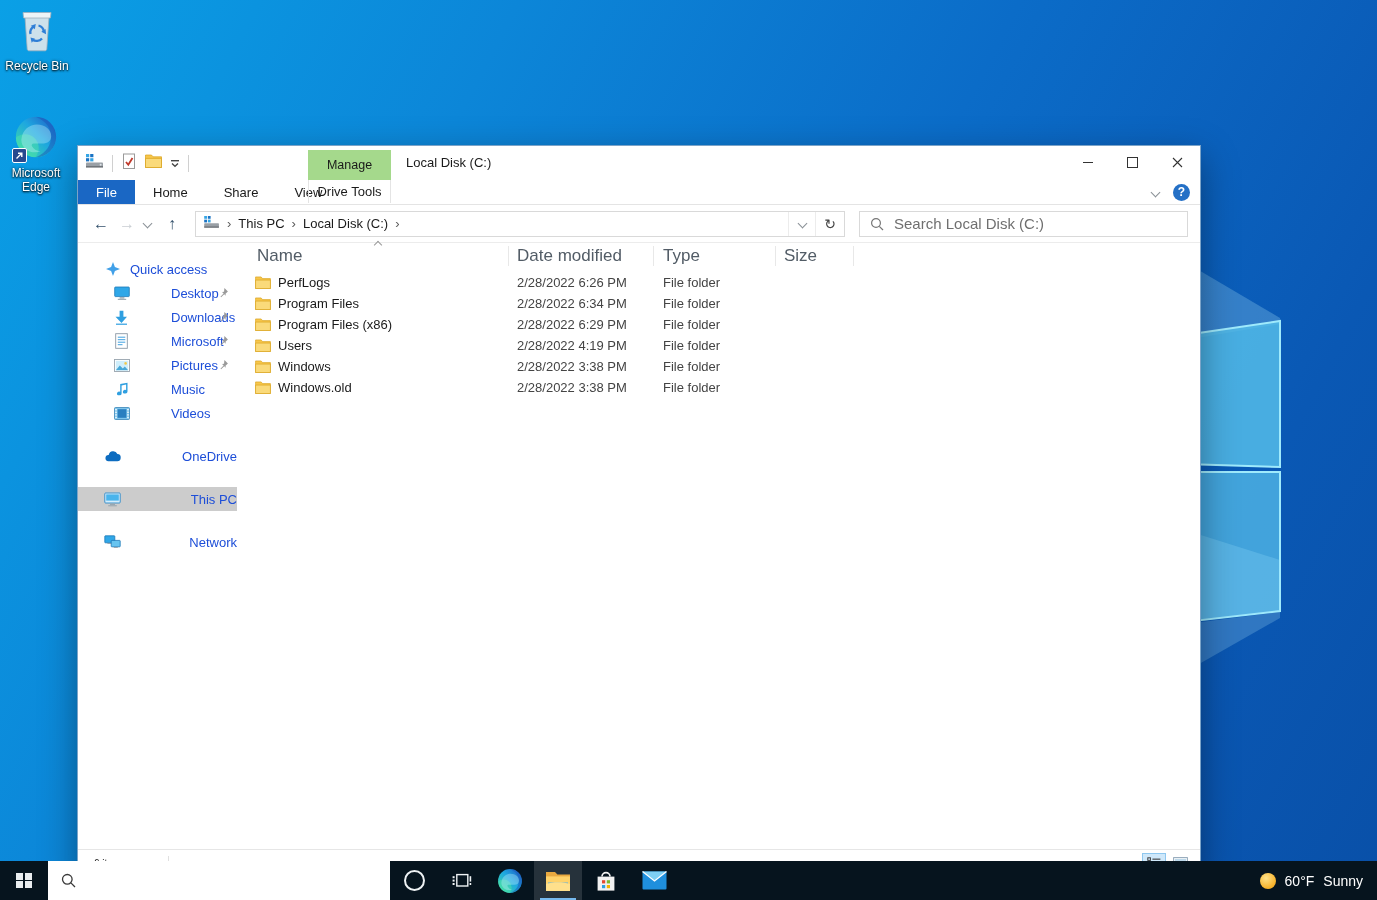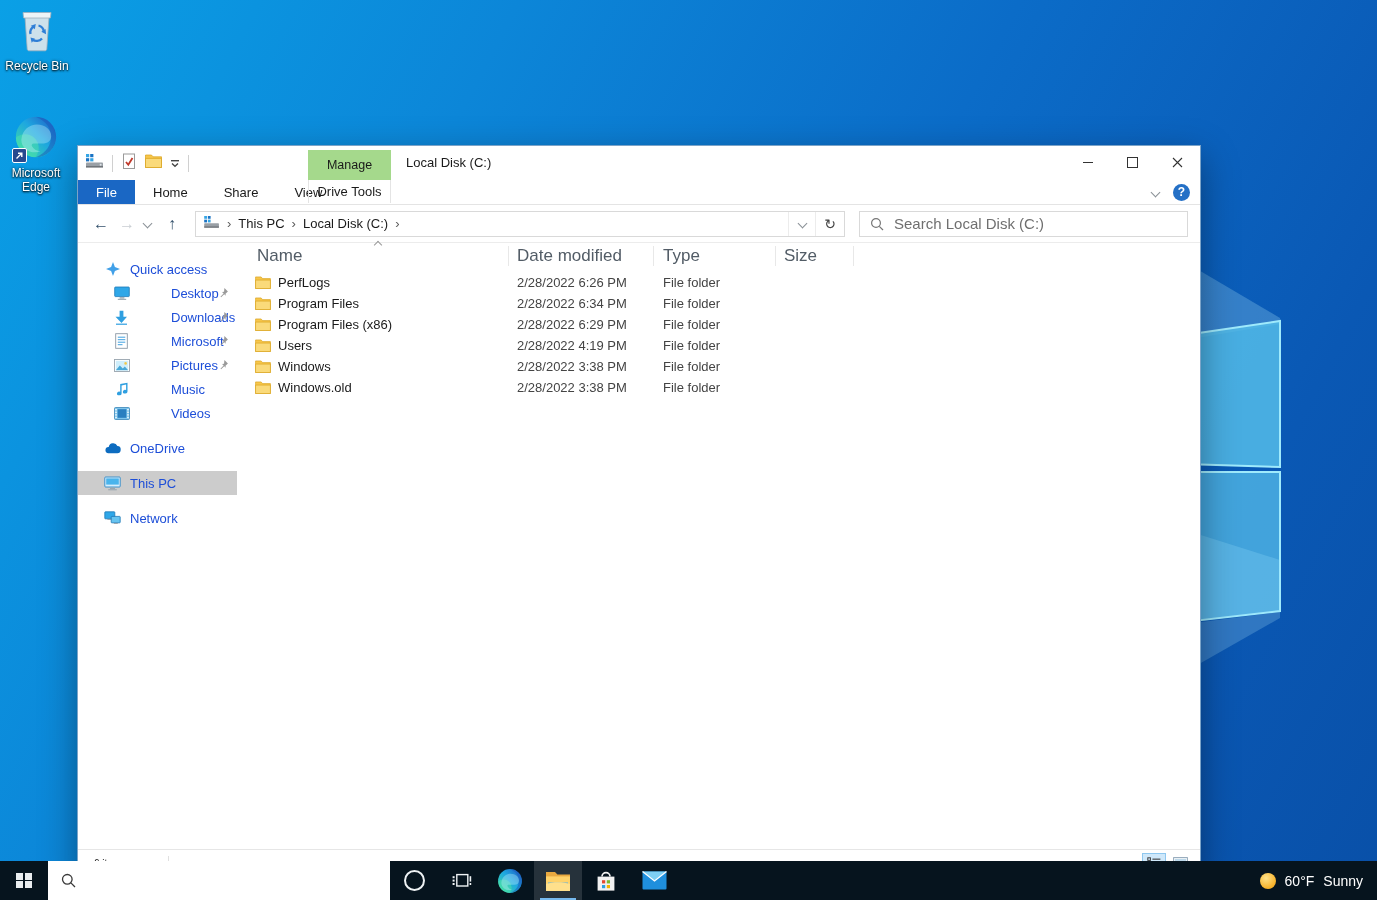--- a/index.html
+++ b/index.html
@@ -56,21 +56,21 @@
   .searchbox{margin-left:14px;height:26px;border:1px solid #d9d9d9;flex:1;display:flex;align-items:center;padding:0 6px 0 10px;box-sizing:border-box;gap:8px;}
   .searchbox input{border:none;outline:none;flex:1;font-size:15px;color:#333;font-family:"Liberation Sans",sans-serif;}
   .searchbox input::placeholder{color:#6f6f6f;opacity:1;}
 
   .main{flex:1;display:flex;min-height:0;}
   .sidepane{width:159px;flex:0 0 159px;padding-top:14px;box-sizing:border-box;overflow:hidden;}
   .side-item{height:24px;display:flex;align-items:center;font-size:13px;color:#1d4ed8;cursor:pointer;position:relative;}
   .side-item .sicon{width:17px;height:17px;margin-right:9px;display:flex;align-items:center;justify-content:center;flex:0 0 17px;}
   .side-item.lvl0{padding-left:26px;}
   .side-item.lvl1{padding-left:35px;gap:32px;}
-  .side-item.gap{margin-top:11px;}
+  .side-item.gap{margin-top:19px;justify-content:space-between;}
   .side-item.selected{background:#cccccc;}
   .pin{position:absolute;right:8px;top:5px;}
 
   .filepane{flex:1;position:relative;font-size:13px;}
   .list-header{display:flex;height:26px;align-items:center;color:#525c66;font-size:17px;position:relative;}
   .hcell{box-sizing:border-box;height:20px;line-height:20px;border-right:1px solid #e8e8e8;cursor:pointer;}
   .hcell.name{width:272px;padding-left:20px;position:relative;}
   .hcell.date{width:145px;padding-left:8px;}
   .hcell.type{width:122px;padding-left:9px;}
   .hcell.size{width:78px;padding-left:8px;}

